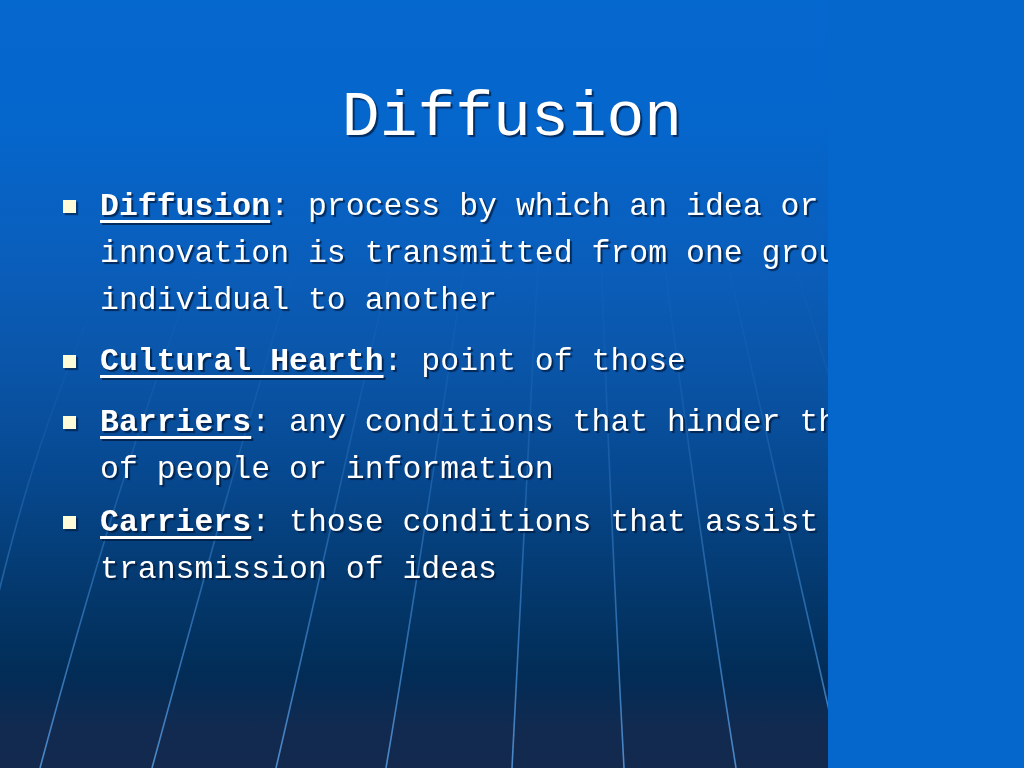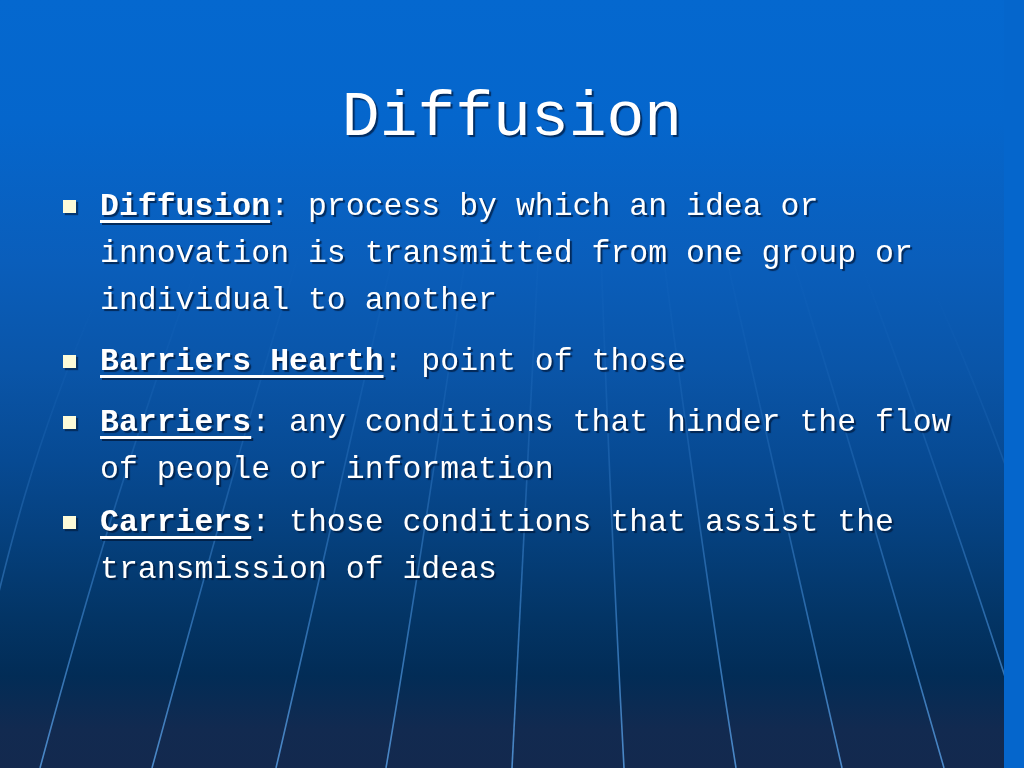--- a/index.html
+++ b/index.html
@@ -6,21 +6,21 @@
     margin: 0;
     padding: 0;
     width: 1024px;
     height: 768px;
     overflow: hidden;
     background: #0566cc;
   }
 
   #slide {
     position: relative;
-    width: 1004px;
+    width: 828px;
     height: 768px;
     overflow: hidden;
     
     background: linear-gradient(to bottom,
         #0568cf 0%,
         #0566cc 16%,
         #0a5ebb 34%,
         #0a55a8 48%,
         #074a93 60%,
         #05407d 70%,
@@ -163,21 +163,21 @@
 
   <div id="body-block">
 
     <div class="bullet-row gap-after">
       <span class="bullet-marker"></span>
       <span class="bullet-text"><span class="term">Diffusion</span><span>: </span><span>process by which an idea or innovation is transmitted from one group or individual to another</span></span>
     </div>
 
     <div class="bullet-row gap-after">
       <span class="bullet-marker"></span>
-      <span class="bullet-text"><span class="term">Barriers Hearth</span><span>: </span><span>point of those</span></span>
+      <span class="bullet-text"><span class="term">Cultural Hearth</span><span>: </span><span>point of those</span></span>
     </div>
 
     <div class="bullet-row">
       <span class="bullet-marker"></span>
       <span class="bullet-text"><span class="term">Barriers</span><span>: </span><span>any conditions that hinder the flow of people or information</span></span>
     </div>
 
     <div class="bullet-row gap-after">
       <span class="bullet-marker"></span>
       <span class="bullet-text"><span class="term">Carriers</span><span>: </span><span>those conditions that assist the transmission of ideas</span></span>

